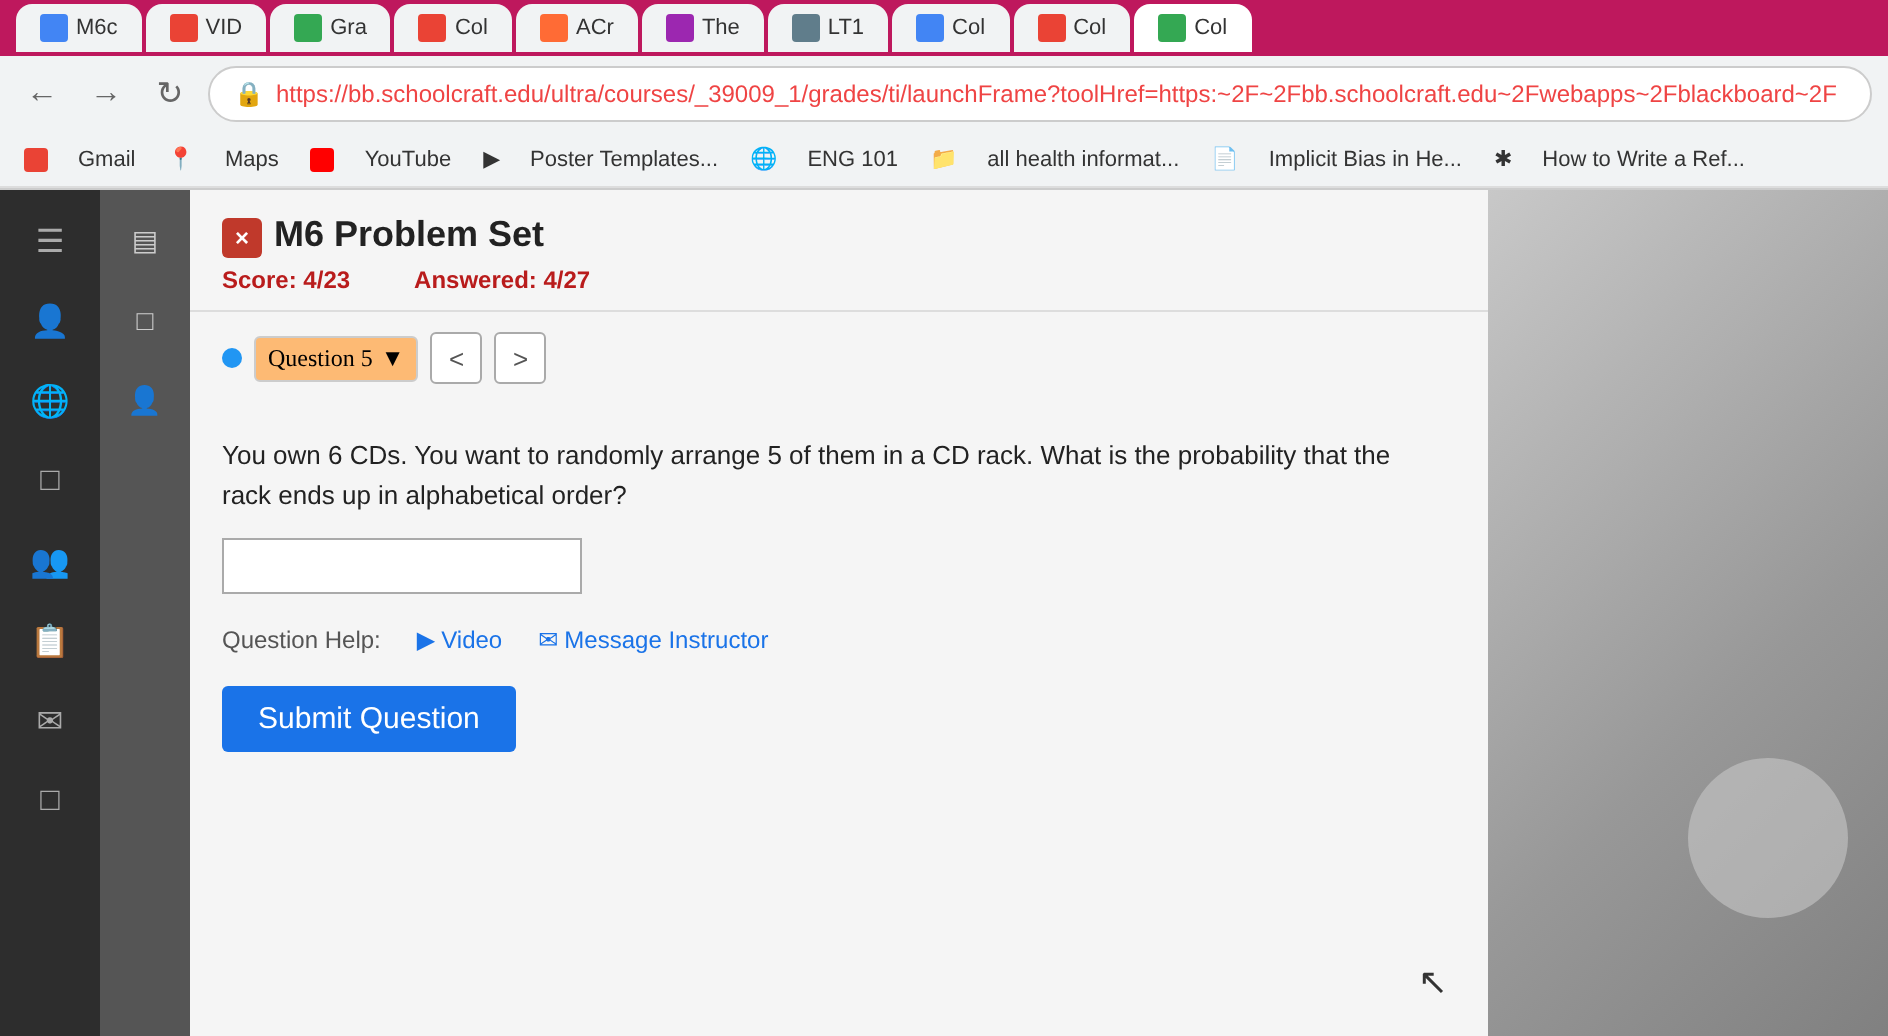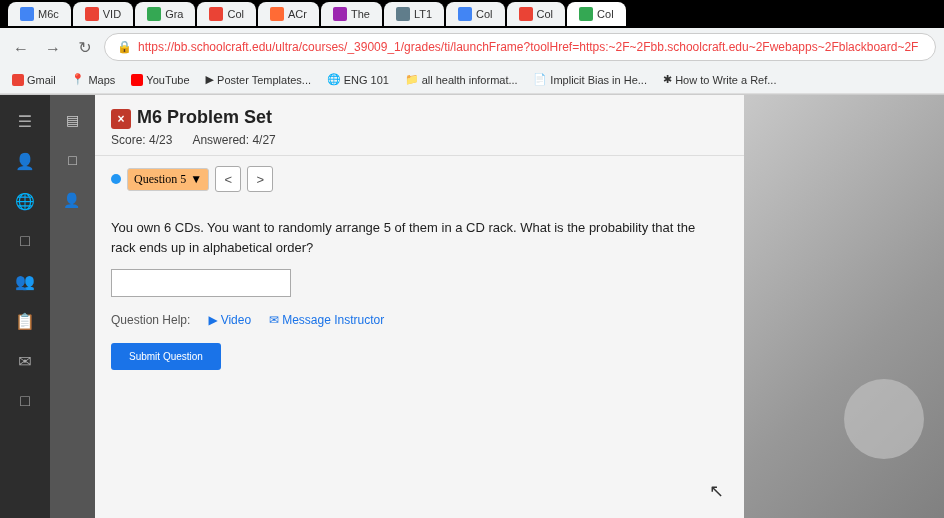--- a/index.html
+++ b/index.html
@@ -15,21 +15,21 @@
 
     
     .browser-chrome {
       background: #f1f3f4;
       border-bottom: 1px solid #ccc;
     }
 
     .tab-bar {
       display: flex;
       align-items: center;
-      background: #000000;
+      background: #be185d;
       height: 28px;
       padding: 0 8px;
       gap: 2px;
     }
 
     .tab-item {
       background: #f1f3f4;
       border-radius: 8px 8px 0 0;
       padding: 4px 12px;
       font-size: 11px;
@@ -115,21 +115,21 @@
       height: 28px;
       overflow: hidden;
     }
 
     .bookmark-item {
       font-size: 11px;
       color: #333;
       cursor: pointer;
       display: flex;
       align-items: center;
-      gap: 3px;
+      gap: 15px;
       padding: 2px 4px;
       border-radius: 3px;
       white-space: nowrap;
     }
 
     .bookmark-favicon {
       width: 12px;
       height: 12px;
       border-radius: 2px;
       display: inline-block;
@@ -206,23 +206,24 @@
 
     .problem-title {
       font-size: 18px;
       font-weight: bold;
       color: #222;
       margin-bottom: 4px;
     }
 
     .problem-meta {
       display: flex;
-      gap: 20px;
-      font-size: 12px;
-      color: #404040;
+      gap: 32px;
+      font-size: 12px;
+      color: #b91c1c;
+      font-weight: bold;
     }
 
     .close-btn {
       display: inline-flex;
       align-items: center;
       justify-content: center;
       width: 20px;
       height: 20px;
       background: #c0392b;
       color: white;
@@ -320,21 +321,21 @@
       align-items: center;
       gap: 3px;
       cursor: pointer;
     }
 
     .submit-btn {
       background: #1a73e8;
       color: white;
       border: none;
       padding: 8px 18px;
-      font-size: 10px;
+      font-size: 15px;
       border-radius: 3px;
       cursor: pointer;
     }
 
     
     .right-photo {
       width: 200px;
       background: linear-gradient(135deg, #c8c8c8 0%, #b0b0b0 30%, #989898 60%, #808080 100%);
       position: relative;
       overflow: hidden;

